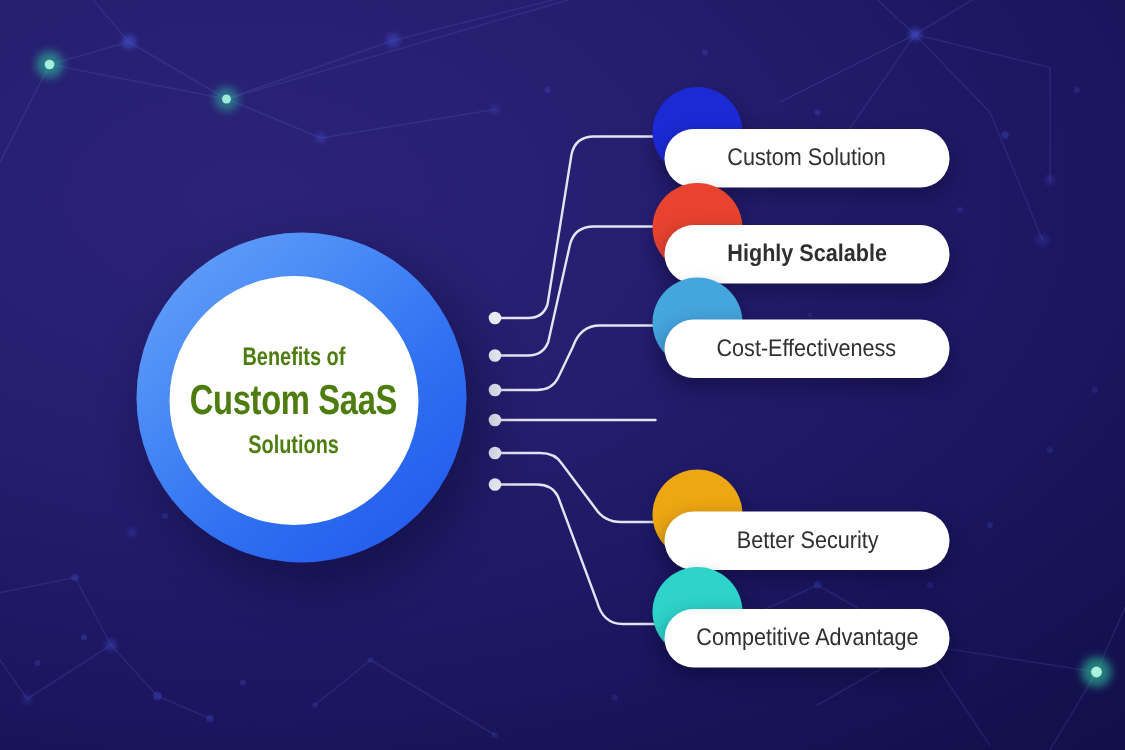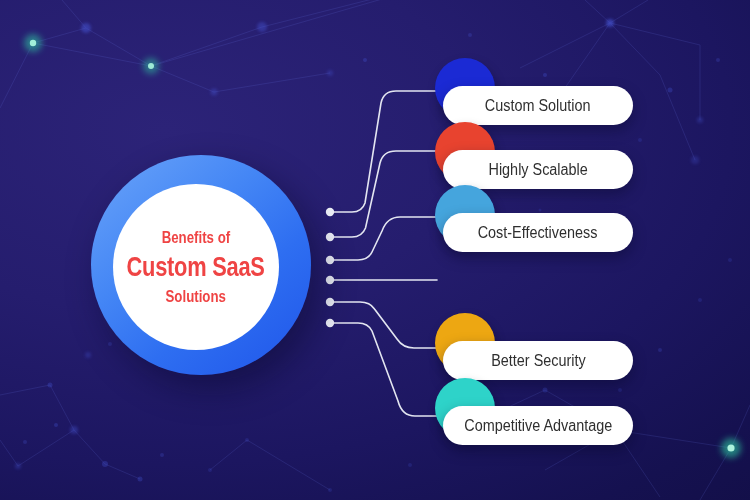--- a/index.html
+++ b/index.html
@@ -25,21 +25,21 @@
     background:#ffffff;
     display:flex;flex-direction:column;align-items:center;justify-content:center;
     text-align:center;
   }
   .hub-inner > div{white-space:nowrap;transform:scaleX(.78);transform-origin:50% 50%;}
   .t1,.t3{font-size:17px;font-weight:bold;line-height:1.25;}
   .t2{font-size:28px;font-weight:bold;line-height:1.2;margin:2px 0;letter-spacing:-.3px;}
 
   
   .benefit{position:absolute;left:435px;width:200px;height:60px;z-index:3;}
-  .r1{top:58px;} .r2{top:122px;} .r3{top:185px;} .r4{top:250px;} .r5{top:313px;} .r6{top:378px;}
+  .r1{top:58px;} .r2{top:122px;font-weight:bold;} .r3{top:185px;} .r4{top:250px;} .r5{top:313px;} .r6{top:378px;}
   .bubble{
     position:absolute;left:0;top:0;width:60px;height:60px;border-radius:50%;
     box-shadow:2px 5px 10px rgba(8,8,40,.35);
   }
   .plate{
     position:absolute;left:8px;top:28px;width:190px;height:39px;border-radius:20px;
     background:#ffffff;box-shadow:0 6px 14px rgba(8,8,40,.4);
     display:flex;align-items:center;justify-content:center;
   }
   .plate span{
@@ -160,21 +160,21 @@
       <circle cx="330" cy="212" r="4.2" fill="#edf0f8"></circle>
       <circle cx="330" cy="237" r="4.2" fill="#edf0f8"></circle>
       <circle cx="330" cy="260" r="4.2" fill="#edf0f8"></circle>
       <circle cx="330" cy="280" r="4.2" fill="#edf0f8"></circle>
       <circle cx="330" cy="302" r="4.2" fill="#edf0f8"></circle>
       <circle cx="330" cy="323" r="4.2" fill="#edf0f8"></circle>
     </g>
   </svg>
 
   <div class="hub">
-    <div class="hub-inner" style="color:#ef4444;">
+    <div class="hub-inner" style="color:#4d7c0f;">
       <div class="t1">Benefits of</div>
       <div class="t2">Custom SaaS</div>
       <div class="t3">Solutions</div>
     </div>
   </div>
 
   <div class="benefit r1">
     <span class="bubble" style="background-color: rgb(27, 42, 212);"></span>
     <span class="plate">
       <span>Custom Solution</span>

